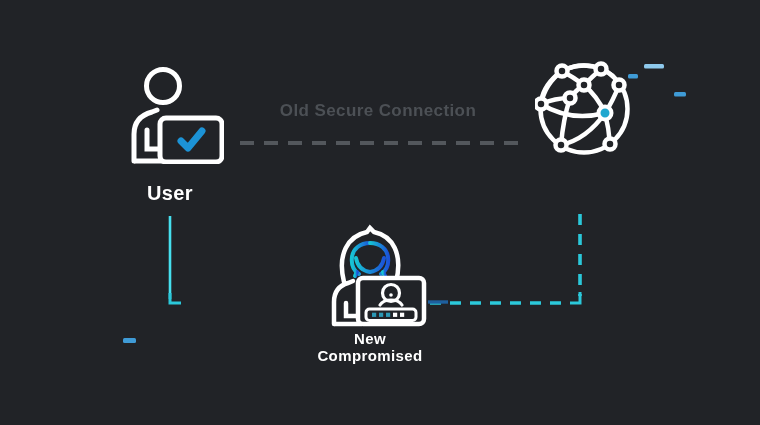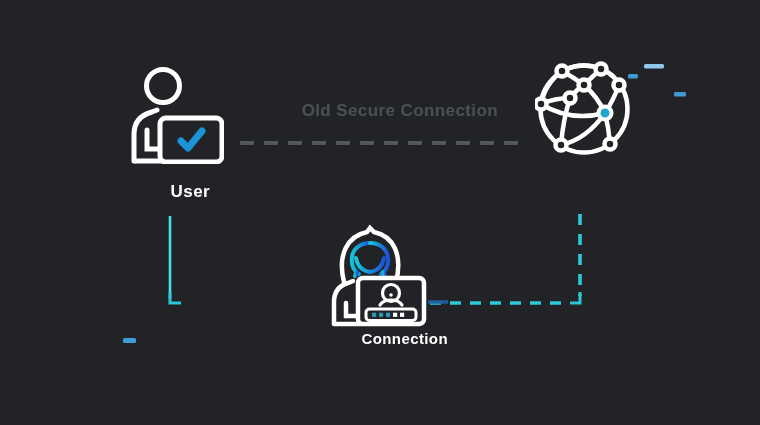--- a/index.html
+++ b/index.html
@@ -4,24 +4,24 @@
 <style>
   html,body{margin:0;padding:0;background:#17181a;}
   .stage{
     position:relative;width:760px;height:425px;overflow:hidden;
     background:#212327;
     font-family:"Liberation Sans",sans-serif;
   }
   .stage svg{display:block;}
   .abs{position:absolute;}
   .label{
-    position:absolute;color:#ffffff;font-weight:bold;text-align:right;
+    position:absolute;color:#ffffff;font-weight:bold;text-align:center;
     letter-spacing:.4px;
   }
-  .label-node{font-size:17px;}
+  .label-node{font-size:20px;}
   .label-muted{color:#4c5055;font-size:17px;}
   .label-attacker{font-size:15px;line-height:16.5px;}
   .label-attacker span{display:block;}
 </style>
 </head>
 <body>
 
 <div class="stage">
 
   <svg class="abs" style="left:0;top:0" width="760" height="425" viewBox="0 0 760 425">
@@ -151,16 +151,17 @@
       <rect x="90" y="88.7" width="4.2" height="4.2" fill="#ffffff"></rect>
     </g>
   </svg>
 
   <div class="label label-muted" style="left:258px;top:101px;width:240px;">Old Secure Connection</div>
 
   <div class="label label-node" style="left:130px;top:182px;width:80px;">User</div>
 
 
   <div class="label label-attacker" style="left:292px;top:331px;width:156px;">
-    <span>Connection</span>
+    <span>New</span>
+    <span>Compromised</span>
   </div>
 
 </div>
 
 </body></html>

